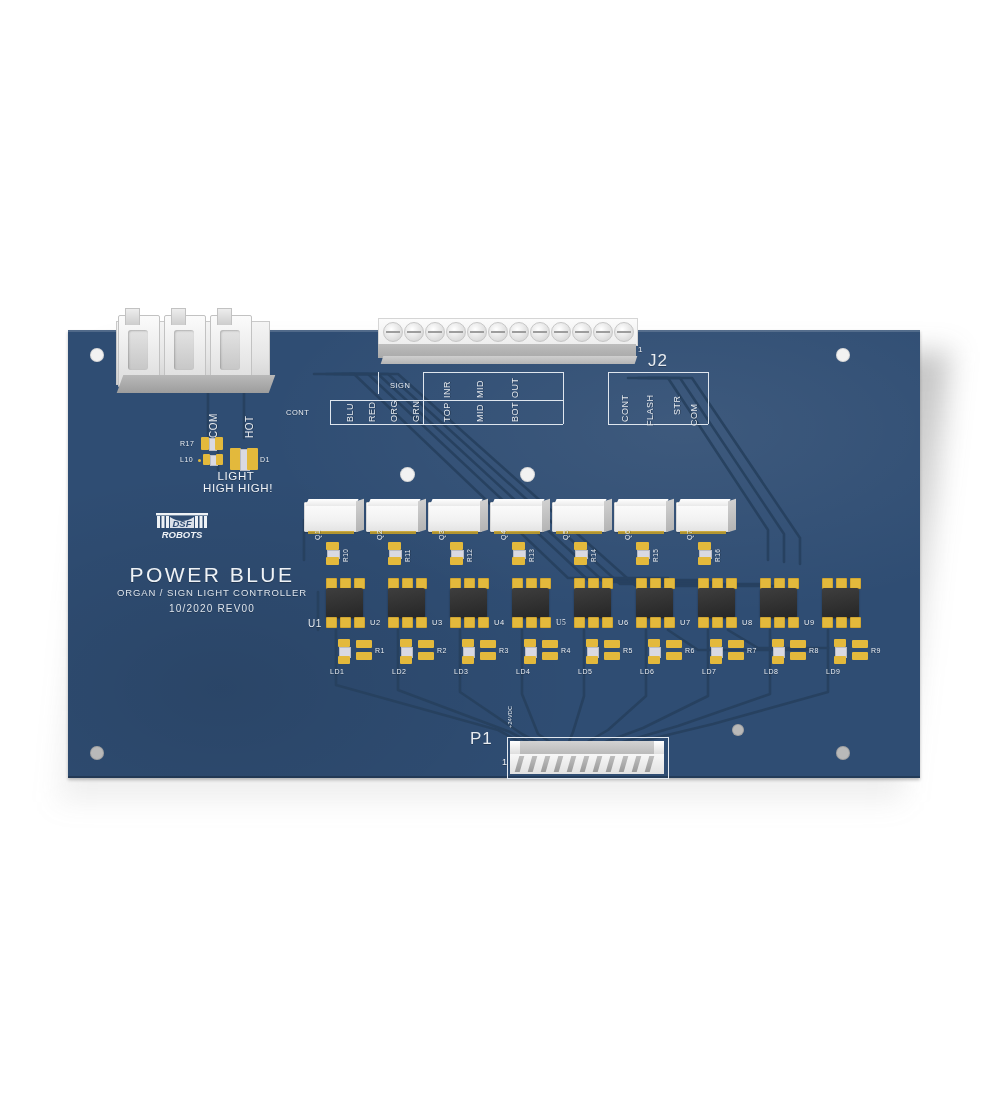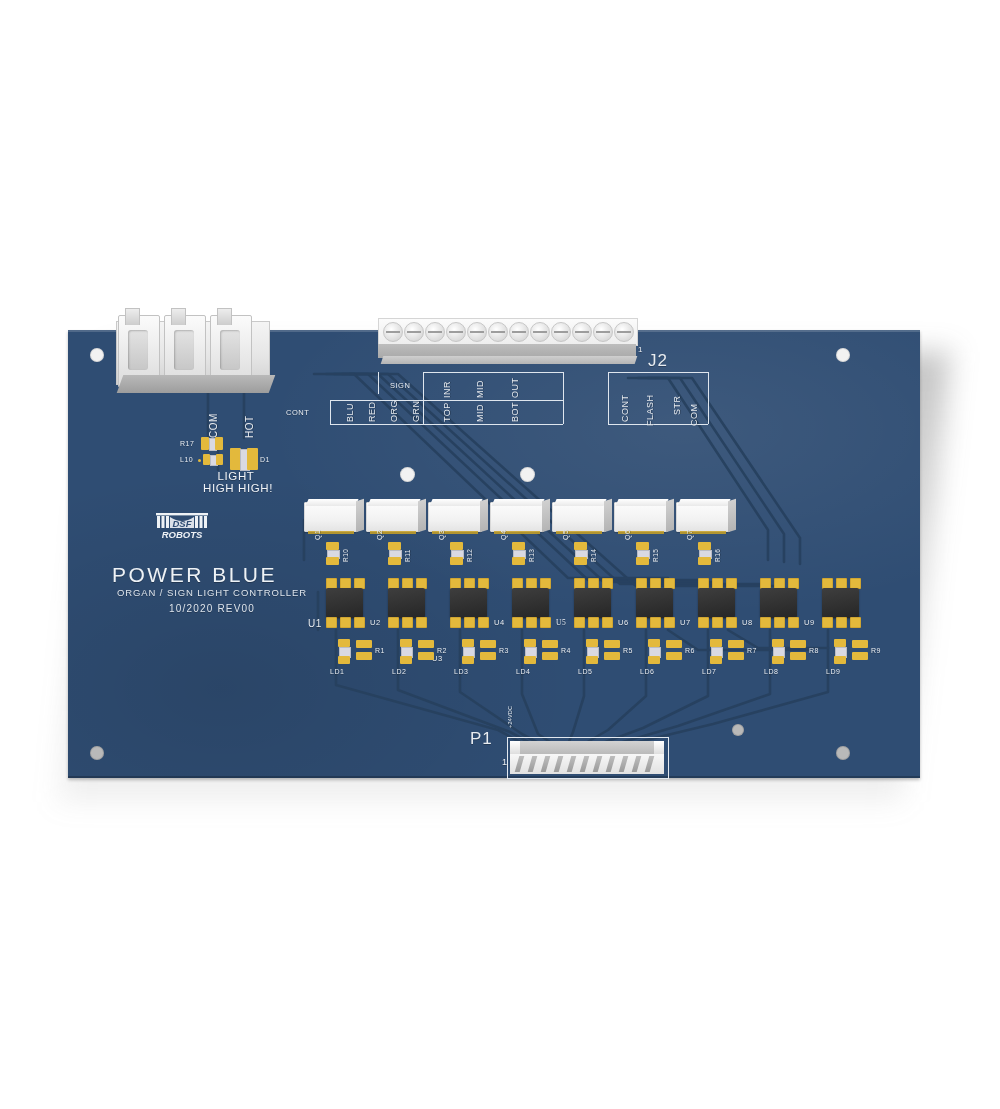--- a/index.html
+++ b/index.html
@@ -315,21 +315,21 @@
           <rect x="43" y="5" width="3" height="12"></rect>
           <rect x="47.5" y="5" width="3" height="12"></rect>
           <rect x="52" y="5" width="3" height="12"></rect>
           <path d="M18 6 q12 8 24 0 l0 11 l-24 0 z" opacity="0.9"></path>
         </g>
         <text x="30" y="15.5" text-anchor="middle" font-family="Liberation Sans, sans-serif" font-size="9.5" font-weight="bold" fill="#2f4d73">DSF</text>
         <text x="30" y="27" text-anchor="middle" font-family="Liberation Sans, sans-serif" font-size="9.5" font-weight="bold" fill="#eef2f6">ROBOTS</text>
       </svg>
     </div>
 
-    <div class="silk title-main" style="left:44px;top:234px;width:200px;text-align:left;">POWER BLUE</div>
+    <div class="silk title-main" style="left:44px;top:234px;width:200px;text-align:center;">POWER BLUE</div>
     <div class="silk title-sub" style="left:24px;top:258px;width:240px;text-align:center;">ORGAN / SIGN LIGHT CONTROLLER</div>
     <div class="silk title-rev" style="left:44px;top:274px;width:200px;text-align:center;">10/2020 REV00</div>
 
     <div class="j2" style="left:310px;top:-12px;">
       <div class="top"></div>
       <div class="screw" style="left:5px;"></div>
       <div class="screw" style="left:26px;"></div>
       <div class="screw" style="left:47px;"></div>
       <div class="screw" style="left:68px;"></div>
       <div class="screw" style="left:89px;"></div>
@@ -484,21 +484,21 @@
     <div class="pad" style="left:348px;top:287px;width:11px;height:11px;"></div>
     <div class="silk" style="left:302px;top:289px;font-size:7.5px;">U2</div>
 
     <div class="pad" style="left:382px;top:248px;width:11px;height:11px;"></div>
     <div class="pad" style="left:396px;top:248px;width:11px;height:11px;"></div>
     <div class="pad" style="left:410px;top:248px;width:11px;height:11px;"></div>
     <div class="ic" style="left:382px;top:258px;"></div>
     <div class="pad" style="left:382px;top:287px;width:11px;height:11px;"></div>
     <div class="pad" style="left:396px;top:287px;width:11px;height:11px;"></div>
     <div class="pad" style="left:410px;top:287px;width:11px;height:11px;"></div>
-    <div class="silk" style="left:364px;top:289px;font-size:7.5px;margin-top:36px;">U3</div>
+    <div class="silk" style="left:364px;top:289px;font-size:7.5px;">U3</div>
 
     <div class="pad" style="left:444px;top:248px;width:11px;height:11px;"></div>
     <div class="pad" style="left:458px;top:248px;width:11px;height:11px;"></div>
     <div class="pad" style="left:472px;top:248px;width:11px;height:11px;"></div>
     <div class="ic" style="left:444px;top:258px;"></div>
     <div class="pad" style="left:444px;top:287px;width:11px;height:11px;"></div>
     <div class="pad" style="left:458px;top:287px;width:11px;height:11px;"></div>
     <div class="pad" style="left:472px;top:287px;width:11px;height:11px;"></div>
     <div class="silk" style="left:426px;top:289px;font-size:7.5px;">U4</div>
 

